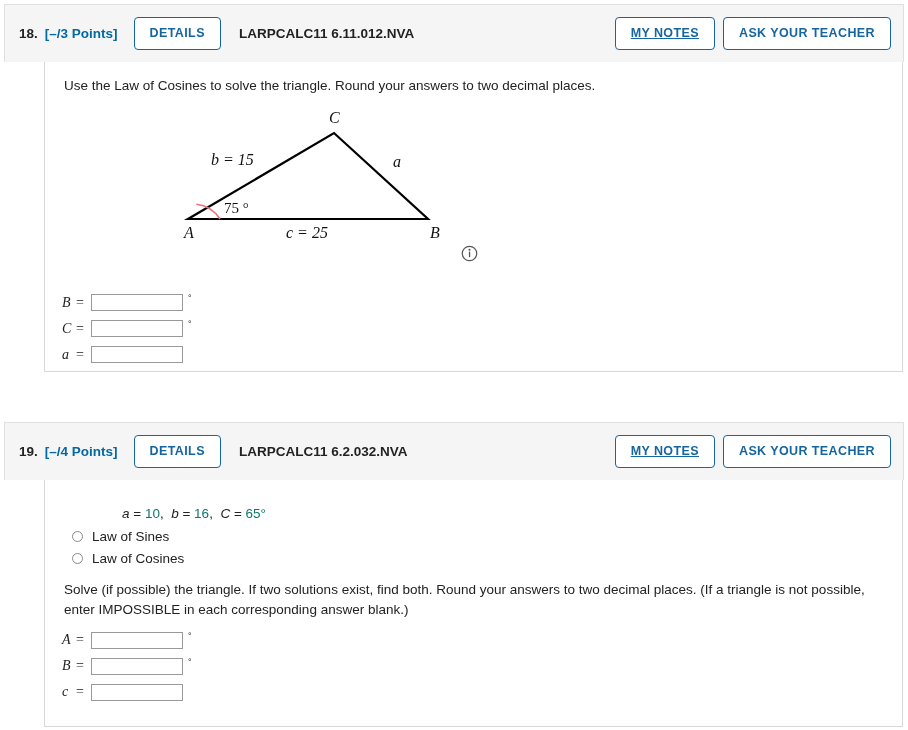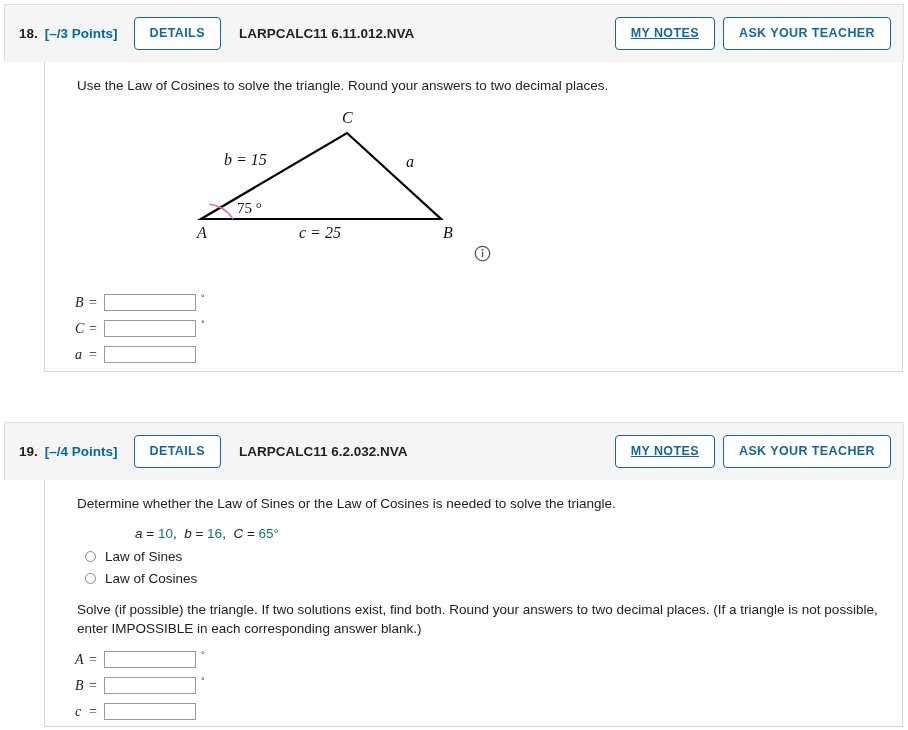--- a/index.html
+++ b/index.html
@@ -70,21 +70,21 @@
   .spacer { flex: 1 1 auto; }
   .btn-notes { margin-right: 8px; text-decoration: underline; }
 
   .prob-body {
     border: 1px solid #d8d8d8;
     border-top: none;
     background: #ffffff;
     margin-left: 40px;
     width: 859px;
     box-sizing: border-box;
-    padding: 14px 0 0 16px;
+    padding: 14px 0 0 3px;
     position: relative;
   }
 
   .qtext {
     font-size: 13.5px;
     color: #222;
     line-height: 1.45;
     margin: 0 18px 0 16px;
   }
 
@@ -251,21 +251,20 @@
     <span class="prob-num">19.</span>
     <span class="prob-points">[–/4 Points]</span>
     <button class="btn">DETAILS</button>
     <span class="prob-code">LARPCALC11 6.2.032.NVA</span>
     <span class="spacer"></span>
     <button class="btn btn-notes">MY NOTES</button>
     <button class="btn">ASK YOUR TEACHER</button>
   </div>
 
   <div class="prob-body" style="height:247px;">
-    <p class="qtext">Determine whether the Law of Sines or the Law of Cosines is needed to solve the triangle.</p>
 
     <div class="given">
       <span class="gv">a</span><span class="op"> = </span><span class="gn">10</span><span class="op">,&nbsp;&nbsp;</span><span class="gv">b</span><span class="op"> = </span><span class="gn">16</span><span class="op">,&nbsp;&nbsp;</span><span class="gv">C</span><span class="op"> = </span><span class="gn">65°</span>
     </div>
 
     <div class="radio-row">
       <span class="radio"></span>
       <span class="radio-label">Law of Sines</span>
     </div>
     <div class="radio-row">

